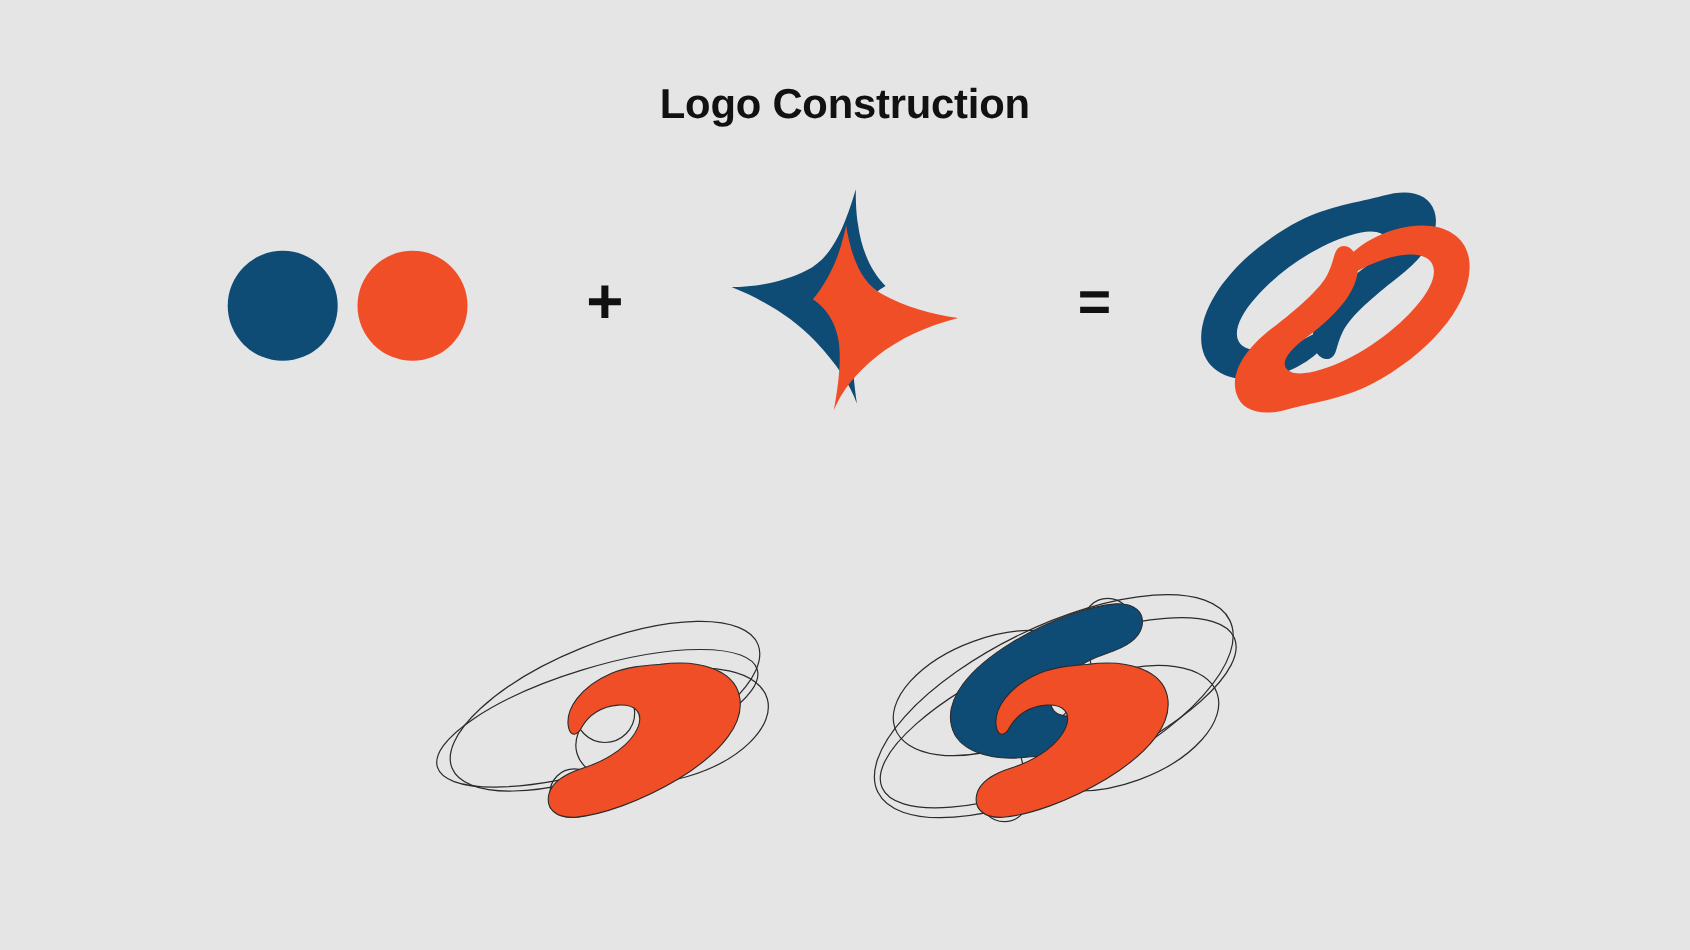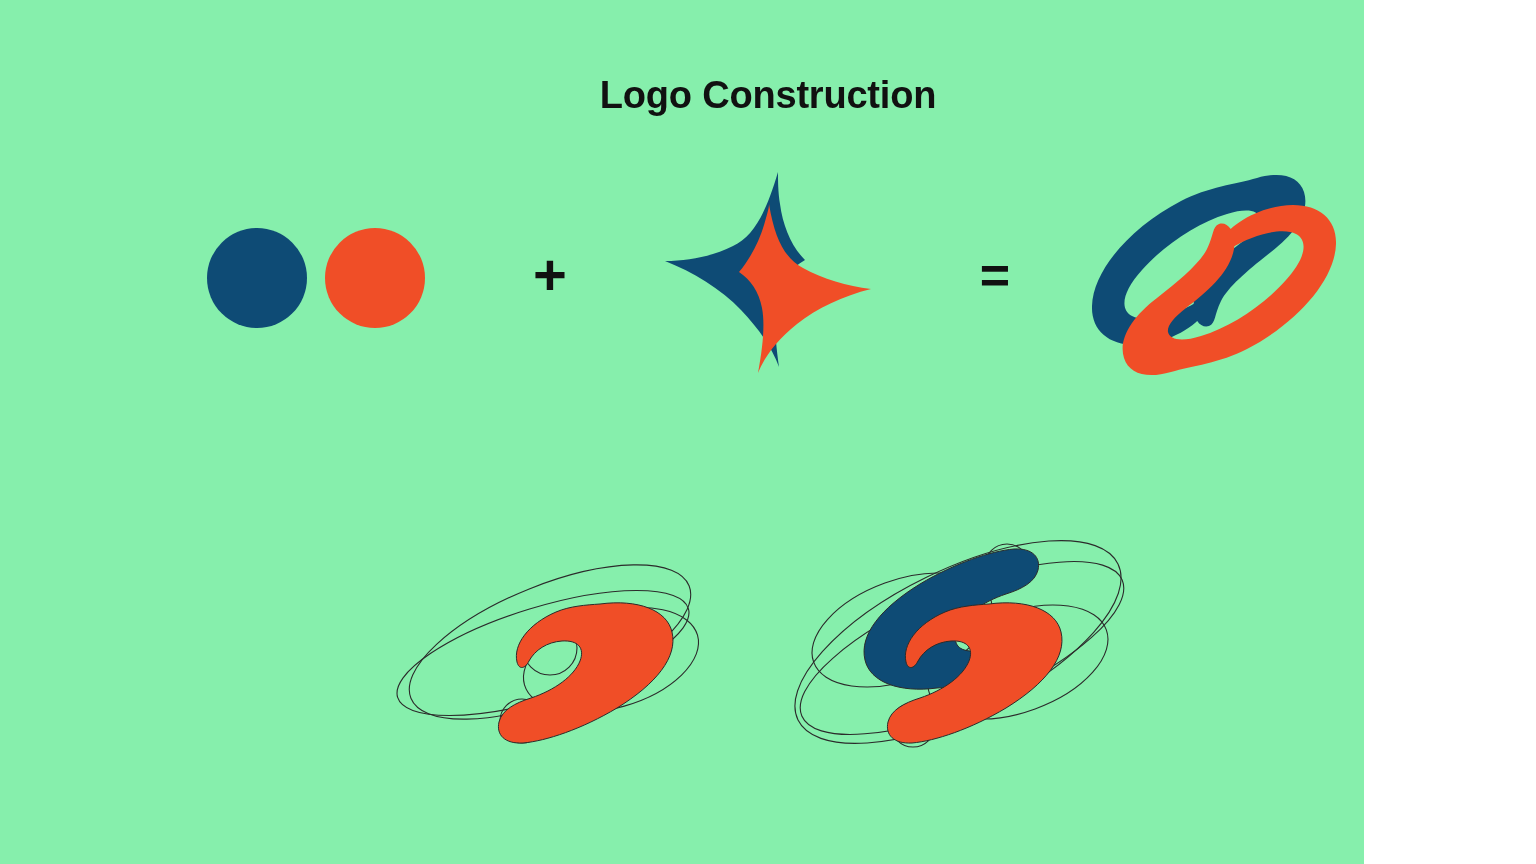--- a/index.html
+++ b/index.html
@@ -9,23 +9,23 @@
     background: #ffffff;
   }
   body {
     width: 1536px;
     height: 864px;
     overflow: hidden;
     font-family: "Liberation Sans", sans-serif;
   }
   .canvas {
     position: relative;
-    width: 1364px;
+    width: 1536px;
     height: 864px;
-    background: #86efac;
+    background: #e5e5e5;
   }
   .page-title {
     position: absolute;
     top: 74px;
     left: 0;
     width: 1536px;
     text-align: center;
     font-family: "Liberation Sans", sans-serif;
     font-size: 38px;
     font-weight: bold;

